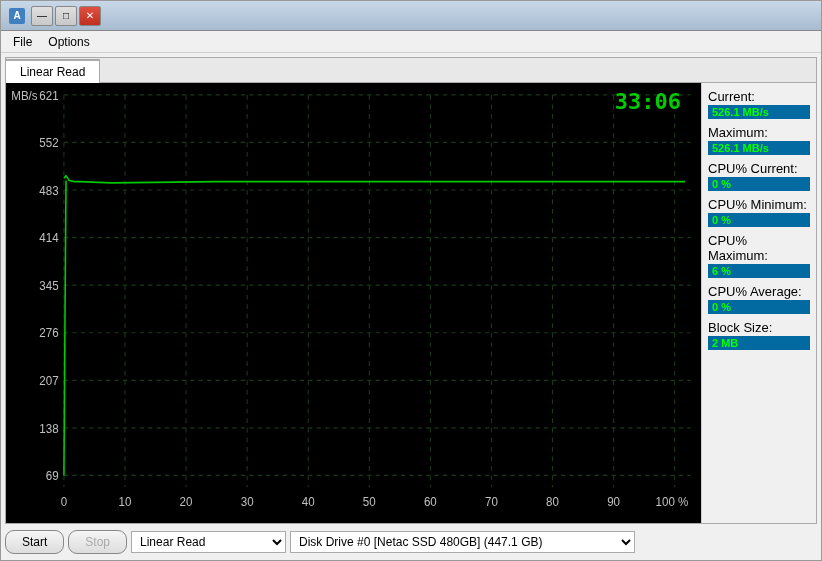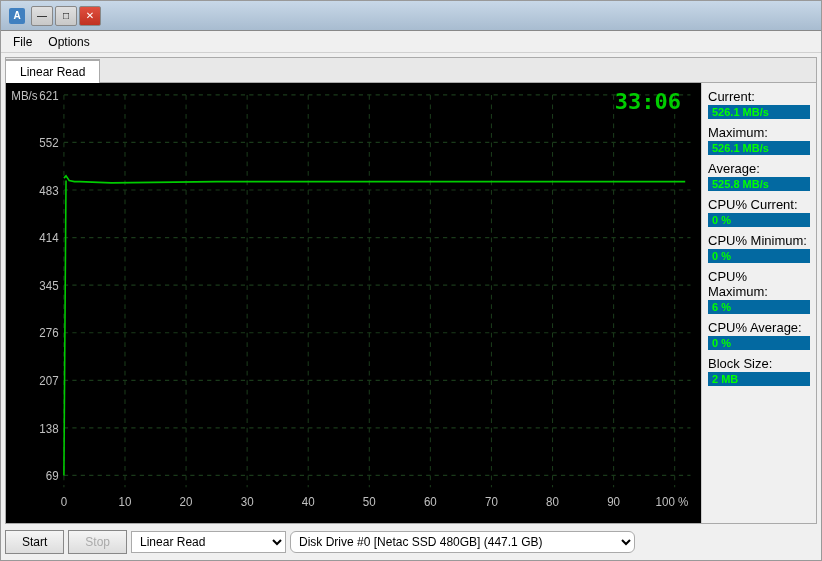--- a/index.html
+++ b/index.html
@@ -150,34 +150,34 @@
     }
     .dropdown {
       height: 22px;
       border: 1px solid #aaa;
       background: white;
       font-size: 12px;
       padding: 0 4px;
       cursor: pointer;
     }
     .dropdown-sm { width: 155px; }
-    .dropdown-lg { width: 345px; border-radius: 6px; }
+    .dropdown-lg { width: 345px; }
     .action-buttons {
       display: flex;
       gap: 4px;
       margin-left: auto;
     }
     .btn {
       height: 24px;
       padding: 0 16px;
       border: 1px solid #888;
       background: linear-gradient(to bottom, #f5f5f5, #ddd);
       font-size: 12px;
       cursor: pointer;
-      border-radius: 0;
+      border-radius: 9px;
     }
     .btn:disabled { color: #aaa; cursor: default; }
     .start-stop-buttons {
       display: flex;
       gap: 4px;
     }
     .timer-text {
       position: absolute;
       top: 6px;
       right: 20px;
@@ -275,24 +275,20 @@
         </div>
 
         <div class="stats-panel">
           <div class="stat-block">
             <div class="stat-label">Current:</div>
             <div class="stat-value">526.1 MB/s</div>
           </div>
           <div class="stat-block">
             <div class="stat-label">Maximum:</div>
             <div class="stat-value">526.1 MB/s</div>
-          </div>
-          <div class="stat-block">
-            <div class="stat-label">Average:</div>
-            <div class="stat-value">525.8 MB/s</div>
           </div>
           <div class="stat-block">
             <div class="stat-label">CPU% Current:</div>
             <div class="stat-value">0 %</div>
           </div>
           <div class="stat-block">
             <div class="stat-label">CPU% Minimum:</div>
             <div class="stat-value">0 %</div>
           </div>
           <div class="stat-block">

